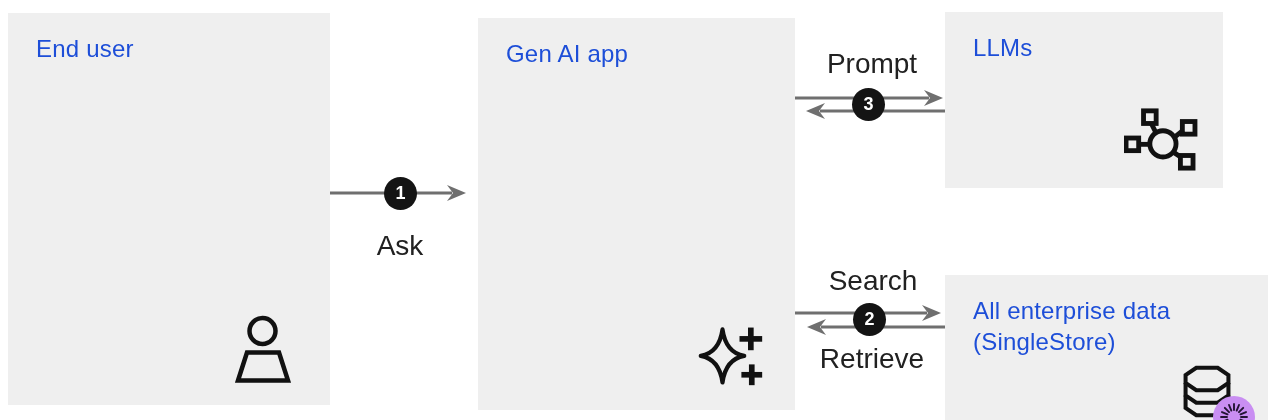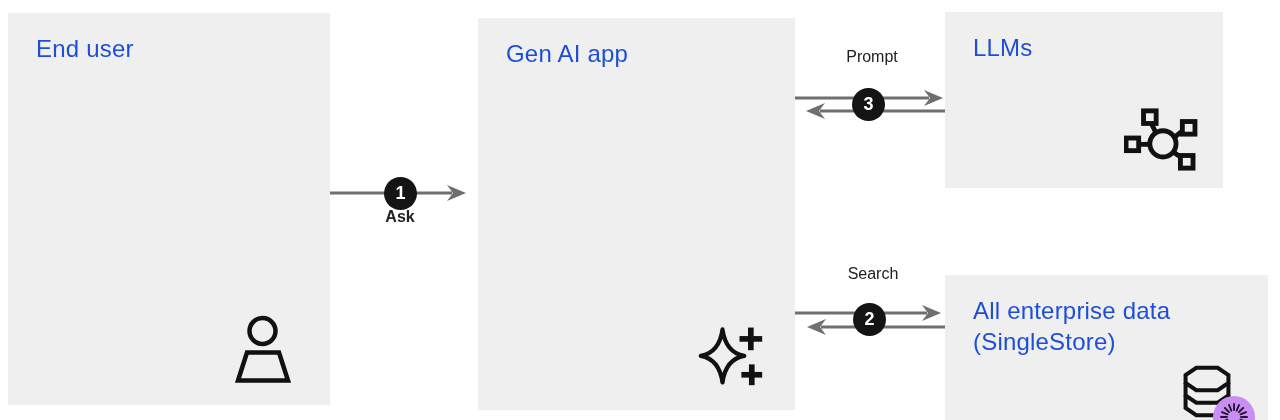--- a/index.html
+++ b/index.html
@@ -56,26 +56,26 @@
     display: flex;
     align-items: center;
     justify-content: center;
   }
   #badge-1 { left: 384px; top: 177px; }
   #badge-3 { left: 852px; top: 88px;  }
   #badge-2 { left: 853px; top: 303px; }
 
   .flow-label {
     position: absolute;
-    font-size: 16px;
+    font-size: 28px;
     color: #212121;
     transform: translateX(-50%);
     white-space: nowrap;
   }
-  #label-ask      { left: 400px; top: 208px; font-weight: bold; }
+  #label-ask      { left: 400px; top: 230px; }
   #label-prompt   { left: 872px; top: 48px; }
   #label-search   { left: 873px; top: 265px; }
   #label-retrieve { left: 872px; top: 343px; }
 </style>
 </head>
 <body>
 
 <div class="canvas">
 
   <div class="node" id="node-end-user">
@@ -174,14 +174,15 @@
     </g>
   </svg>
 
   <div class="step-badge" id="badge-1">1</div>
   <div class="step-badge" id="badge-3">3</div>
   <div class="step-badge" id="badge-2">2</div>
 
   <div class="flow-label" id="label-ask">Ask</div>
   <div class="flow-label" id="label-prompt">Prompt</div>
   <div class="flow-label" id="label-search">Search</div>
+  <div class="flow-label" id="label-retrieve">Retrieve</div>
 
 </div>
 
 </body></html>

